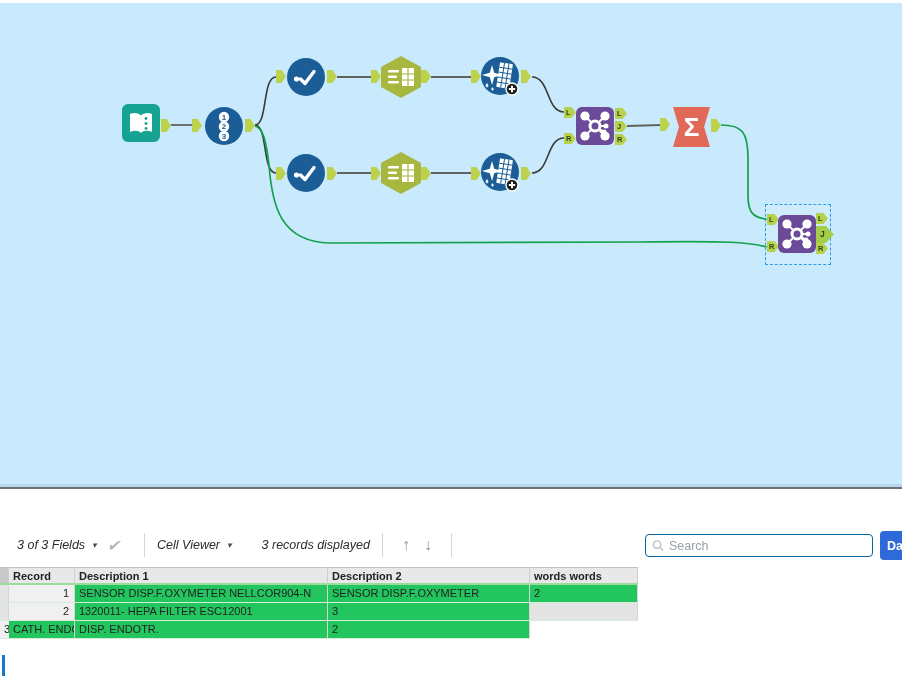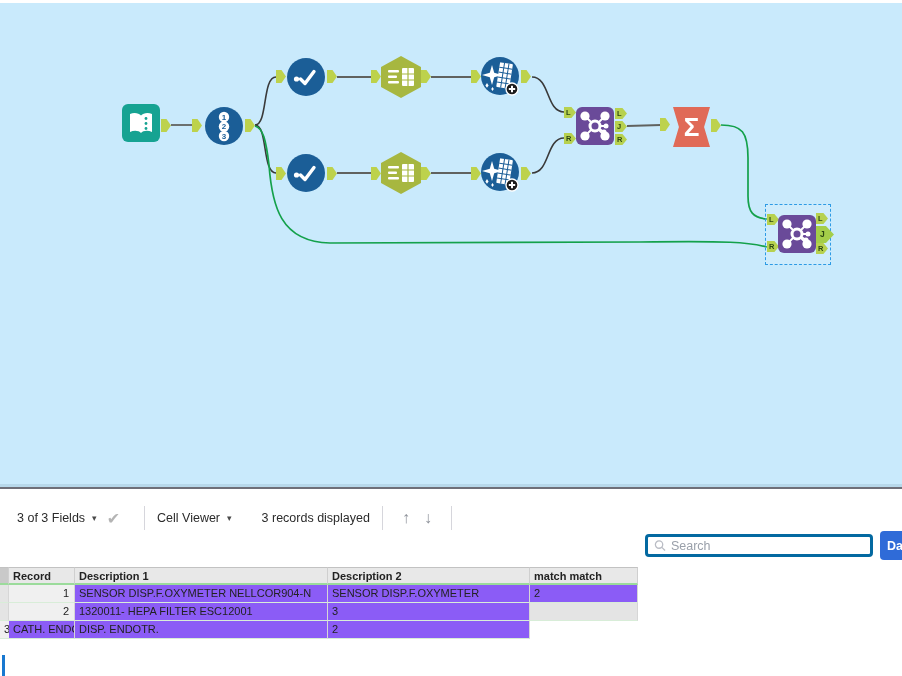--- a/index.html
+++ b/index.html
@@ -33,45 +33,45 @@
   .selection-rect { position:absolute; left:765px; top:204px; width:66px; height:61px;
            border:1.5px dashed #2d9be5; background:rgba(255,255,255,0.12); }
 
   
   .canvas-edge  { position:absolute; left:0; top:484px; width:902px; height:3px; background:#b7d8ea; }
   .panel-topline{ position:absolute; left:0; top:487px; width:902px; height:2px; background:#6e6f78; }
   .panel-title-strip { position:absolute; left:0; top:489px; width:902px; height:33px;
            background:#eef0f6; border-bottom:1px solid #dfdfe8; }
   .panel-title { position:absolute; left:2px; top:9px; font-size:11.5px; color:#6e6e79; }
 
-  .results-toolbar { position:absolute; left:0; top:496px; width:902px; height:44px; background:#ffffff;
-           display:flex; align-items:center; padding-left:17px; }
+  .results-toolbar { position:absolute; left:0; top:523px; width:902px; height:44px; background:#ffffff;
+           display:flex; align-items:center; padding-left:17px;font-style:italic; }
   .tb-label { font-size:12.5px; color:#2b2b2b; white-space:nowrap; }
   .caret { font-size:9px; color:#4a4a4a; margin:0 10px 0 7px; }
   .check-icon { font-size:16px; color:#b4b4b4; margin-right:12px; }
   .tb-sep { width:1px; height:24px; background:#d6d6dc; margin:0 12px; }
   .arrow-icon { font-size:16px; color:#8f939b; font-weight:bold; margin:0 7px; }
   .search-box { position:absolute; left:645px; top:534px; width:228px; height:23px;
-           border:3px solid #0369a1; border-radius:4px; background:#fff;
+           border:1px solid #0369a1; border-radius:4px; background:#fff;
            display:flex; align-items:center; padding:0 6px; }
   .search-box input { border:none; outline:none; width:100%; font-size:12.5px; color:#333;
            font-family:"Liberation Sans", sans-serif; margin-left:5px; }
   .search-box input::placeholder { color:#9aa0aa; }
   .data-button { position:absolute; left:880px; top:531px; width:30px; height:29px;
            background:#2f6bd8; color:#fff; font-size:12.5px; font-weight:bold;
            border:none; border-radius:4px 0 0 4px; text-align:left; padding-left:7px; }
 
   
   #results-table { position:absolute; left:0; top:567px; width:638px; display:grid;
            grid-template-columns:9px 66px 253px 202px 108px; font-size:11px; color:#222; }
   .th { height:18px; line-height:17px; background:#e8e8e8; font-weight:bold;
         border-top:1px solid #c2c2c2; border-right:1px solid #cfcfcf; border-bottom:2px solid #9bdb9b;
         padding-left:4px; white-space:nowrap; overflow:hidden; }
   .th-gutter { background:#c9c9c9; padding:0; }
-  .td { height:18px; line-height:17px; background:#8b5cf6;
+  .td { height:18px; line-height:17px; background:#22c55e;
         border-right:1px solid #d6d6d6; border-bottom:1px solid #d8edd8;
         padding-left:4px; white-space:nowrap; overflow:hidden; }
   .td-gutter { background:#e4e4e4; padding:0; }
   .td-record { background:#f0f0f0; text-align:right; padding-right:5px; }
 
   .bottom-tick { position:absolute; left:2px; top:655px; width:3px; height:21px; background:#1878d0; }
 </style>
 </head>
 <body>
 
@@ -291,21 +291,21 @@
     </svg>
     <input type="text" placeholder="Search" style="">
   </div>
   <button class="data-button">Da</button>
 
   <div id="results-table">
     <div class="th th-gutter"></div>
     <div class="th">Record</div>
     <div class="th">Description 1</div>
     <div class="th">Description 2</div>
-    <div class="th">match match</div>
+    <div class="th">words words</div>
 
     <div class="td td-gutter"></div>
     <div class="td td-record">1</div>
     <div class="td">SENSOR DISP.F.OXYMETER NELLCOR904-N</div>
     <div class="td">SENSOR DISP.F.OXYMETER</div>
     <div class="td">2</div>
 
     <div class="td td-gutter"></div>
     <div class="td td-record">2</div>
     <div class="td">1320011- HEPA FILTER ESC12001</div>

